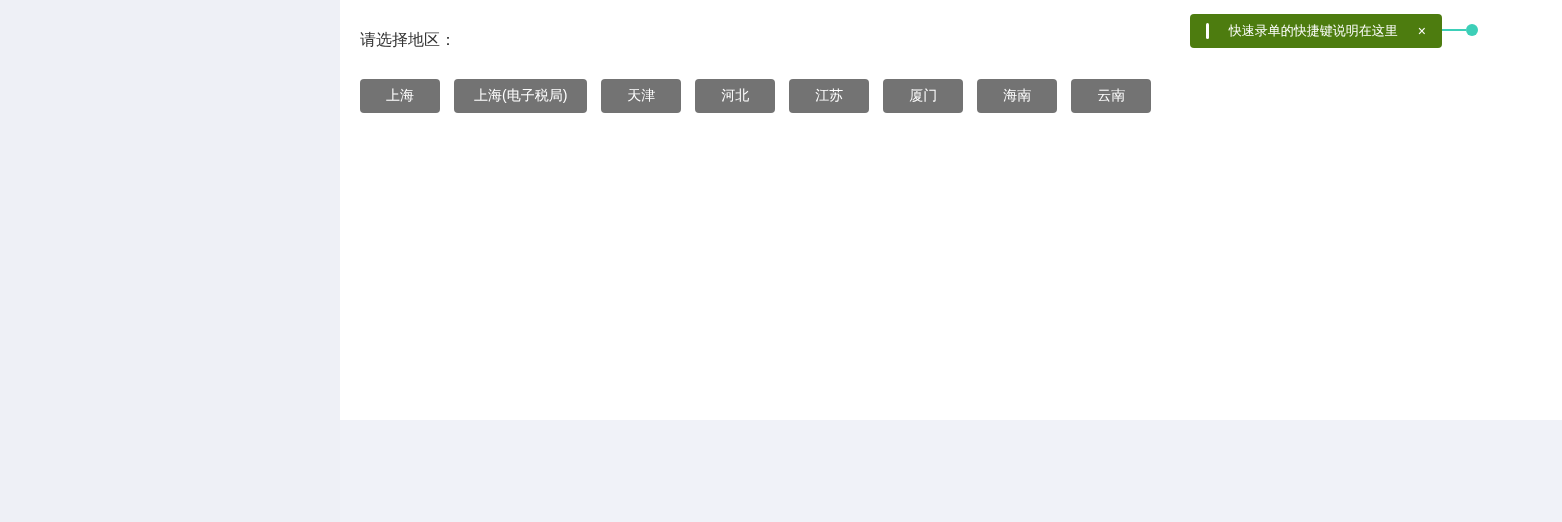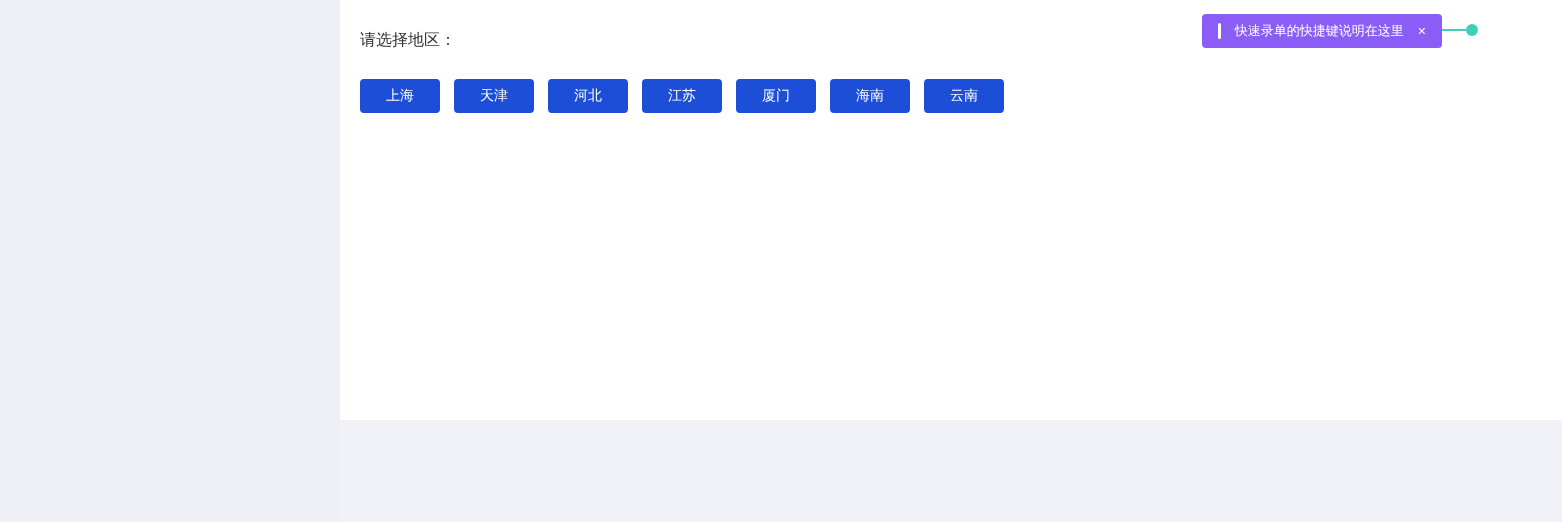--- a/index.html
+++ b/index.html
@@ -43,45 +43,45 @@
       font-weight: normal;
     }
 
     .region-buttons {
       display: flex;
       flex-wrap: wrap;
       gap: 14px;
     }
 
     .region-btn {
-      background: #1d4ed8;
+      background: #737373;
       color: #fff;
       border: none;
       border-radius: 4px;
       padding: 8px 20px;
       font-size: 14px;
       cursor: pointer;
       min-width: 80px;
       text-align: center;
       white-space: nowrap;
     }
 
     
     .tooltip-banner {
       position: absolute;
       top: 14px;
       right: 120px;
-      background: #8b5cf6;
+      background: #4d7c0f;
       color: #fff;
       font-size: 13px;
       padding: 8px 16px;
       border-radius: 4px;
       display: flex;
       align-items: center;
-      gap: 10px;
+      gap: 16px;
       white-space: nowrap;
     }
 
     .tooltip-banner::before {
       content: '';
       display: inline-block;
       width: 3px;
       height: 16px;
       background: #fff;
       border-radius: 2px;
@@ -119,20 +119,21 @@
 </head>
 <body>
 
 <div class="sidebar"></div>
 
 <div class="main-content">
   <div class="page-title">请选择地区：</div>
   <div class="region-buttons">
 
   <button class="region-btn">上海</button>
+      <button class="region-btn">上海(电子税局)</button>
       <button class="region-btn">天津</button>
       <button class="region-btn">河北</button>
       <button class="region-btn">江苏</button>
       <button class="region-btn">厦门</button>
       <button class="region-btn">海南</button>
       <button class="region-btn">云南</button>
     </div>
 </div>
 
 <div class="tooltip-banner">

